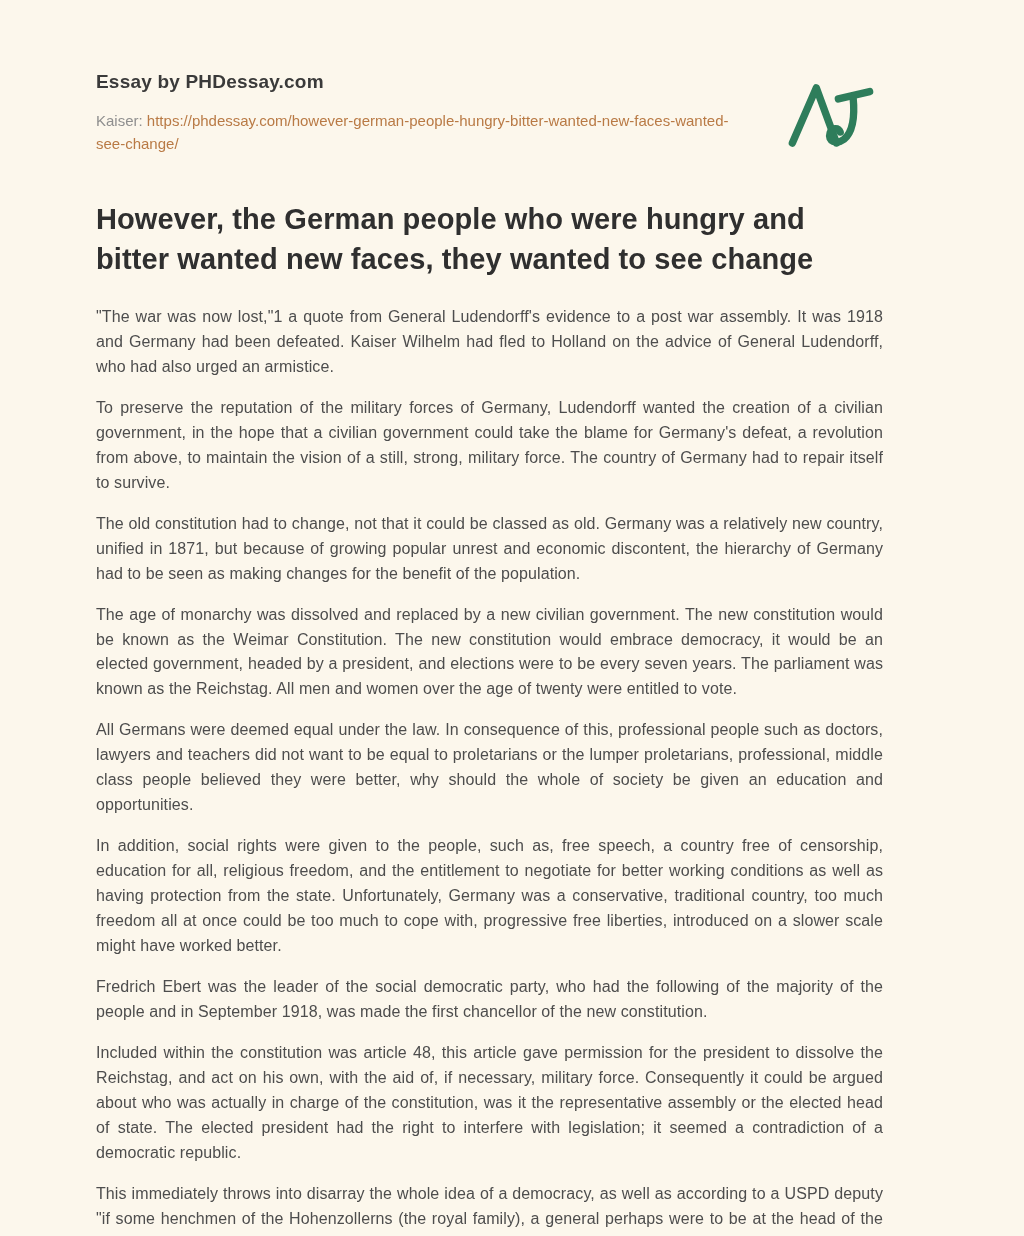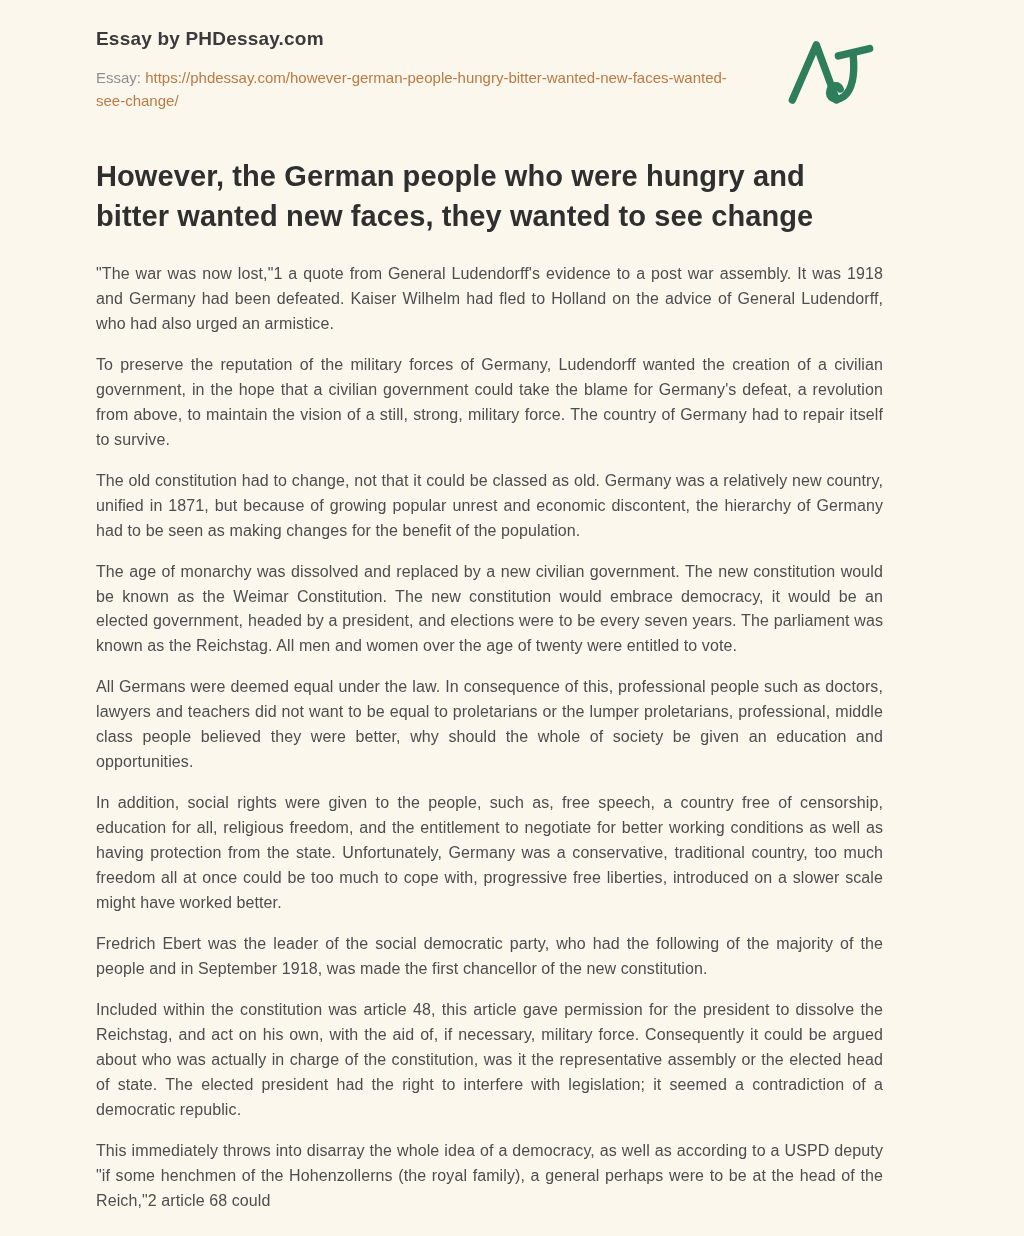--- a/index.html
+++ b/index.html
@@ -12,21 +12,21 @@
 
   body {
     background: #fcf7ec;
     font-family: "Liberation Sans", "DejaVu Sans", sans-serif;
     color: #4d4d4d;
   }
 
   .page {
     width: 977px;
     height: 1236px;
-    padding: 28px 94px 0 96px;
+    padding: 71px 94px 0 96px;
     position: relative;
   }
 
   .header {
     display: flex;
     justify-content: space-between;
     align-items: flex-start;
   }
 
   .byline {
@@ -82,21 +82,21 @@
 </style>
 </head>
 <body>
 
 <div class="page">
 
   <div class="header">
     <div>
       <div class="byline">Essay by PHDessay.com</div>
       <div class="source">
-        <span>Essay:</span>
+        <span>Kaiser:</span>
         <a href="#">https://phdessay.com/however-german-people-hungry-bitter-wanted-new-faces-wanted-see-change/</a>
       </div>
     </div>
 
     <div class="logo">
       <svg viewBox="0 0 100 100" width="92" height="92" aria-hidden="true">
         <g fill="none" stroke="#2e7d5b" stroke-width="8" stroke-linecap="round" stroke-linejoin="round">
           <path d="M8 74 L34 14 L56 74"></path>
           <path d="M74 24 C 76 44, 74 62, 64 70 C 56 76, 46 72, 49 63 C 51 57, 58 57, 60 62"></path>
           <path d="M58 26 L92 18"></path>

